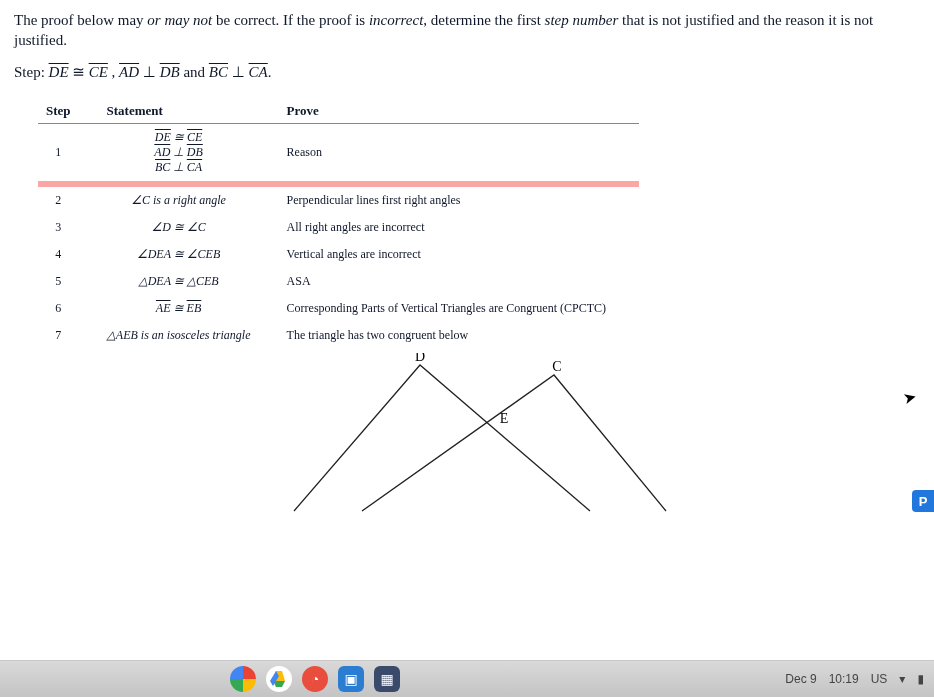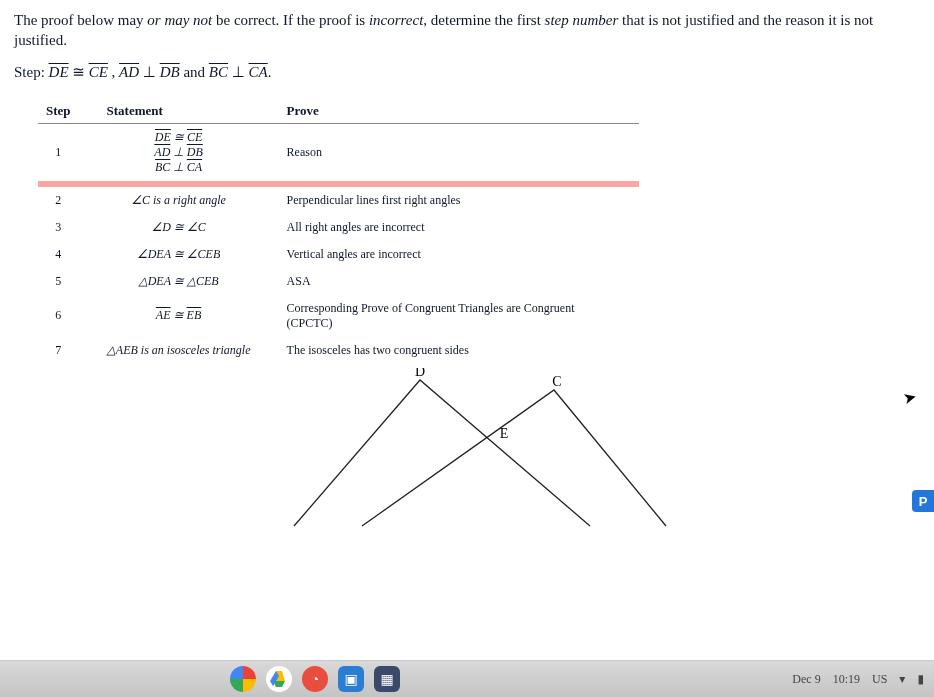--- a/index.html
+++ b/index.html
@@ -65,21 +65,21 @@
       font-size:12px;
       color:#333;
     }
     .taskbar .icons { display:flex; gap:10px; margin-left:220px; }
     .ticon {
       width:26px; height:26px; border-radius:50%;
       display:flex; align-items:center; justify-content:center;
       font-size:14px; color:#fff;
     }
     .spacer { flex:1; }
-    .tray { display:flex; align-items:center; gap:12px; color:#444;font-family:Liberation Serif, serif; }
+    .tray { display:flex; align-items:center; gap:12px; color:#444; }
     .cursor {
       position:absolute;
       top:388px;
       right:18px;
       font-size:16px;
       color:#000;
       transform: rotate(-15deg);
     }
     .pbadge {
       position:absolute;
@@ -172,26 +172,26 @@
         <td class="rsn">Vertical angles are incorrect</td>
       </tr>
       <tr>
         <td class="stepcol">5</td>
         <td class="stmt"><span class="stmt-inner">△DEA ≅ △CEB</span></td>
         <td class="rsn">ASA</td>
       </tr>
       <tr>
         <td class="stepcol">6</td>
         <td class="stmt"><span class="stmt-inner"><span class="overbar">AE</span> ≅ <span class="overbar">EB</span></span></td>
-        <td class="rsn">Corresponding Prove of Congruent Triangles are Congruent (CPCTC)</td>
+        <td class="rsn">Corresponding Parts of Vertical Triangles are Congruent (CPCTC)</td>
       </tr>
       <tr>
         <td class="stepcol">7</td>
         <td class="stmt"><span class="stmt-inner">△AEB is an isosceles triangle</span></td>
-        <td class="rsn">The isosceles has two congruent sides</td>
+        <td class="rsn">The triangle has two congruent below</td>
       </tr>
     </tbody>
   </table>
 
   <div class="figure">
     <svg width="420" height="160" viewBox="0 0 420 160">
       <polyline points="20,158 146,12 316,158" fill="none" stroke="#222" stroke-width="1.3"></polyline>
       <polyline points="88,158 280,22 392,158" fill="none" stroke="#222" stroke-width="1.3"></polyline>
       <text x="146" y="8" font-size="14" font-family="serif" text-anchor="middle">D</text>
       <text x="283" y="18" font-size="14" font-family="serif" text-anchor="middle">C</text>

